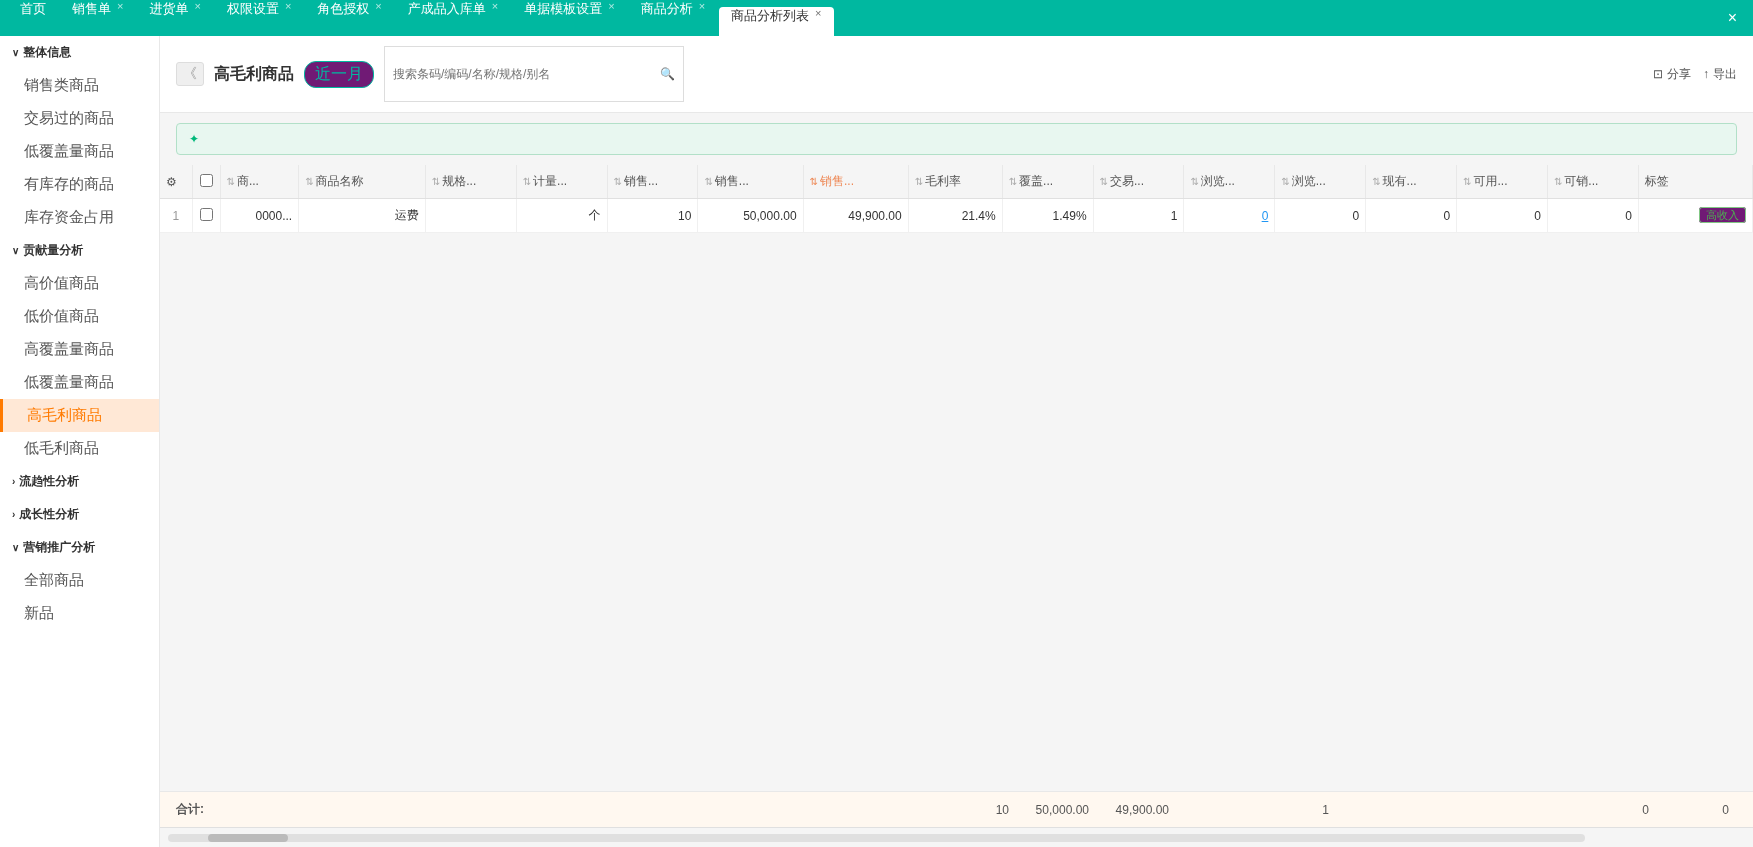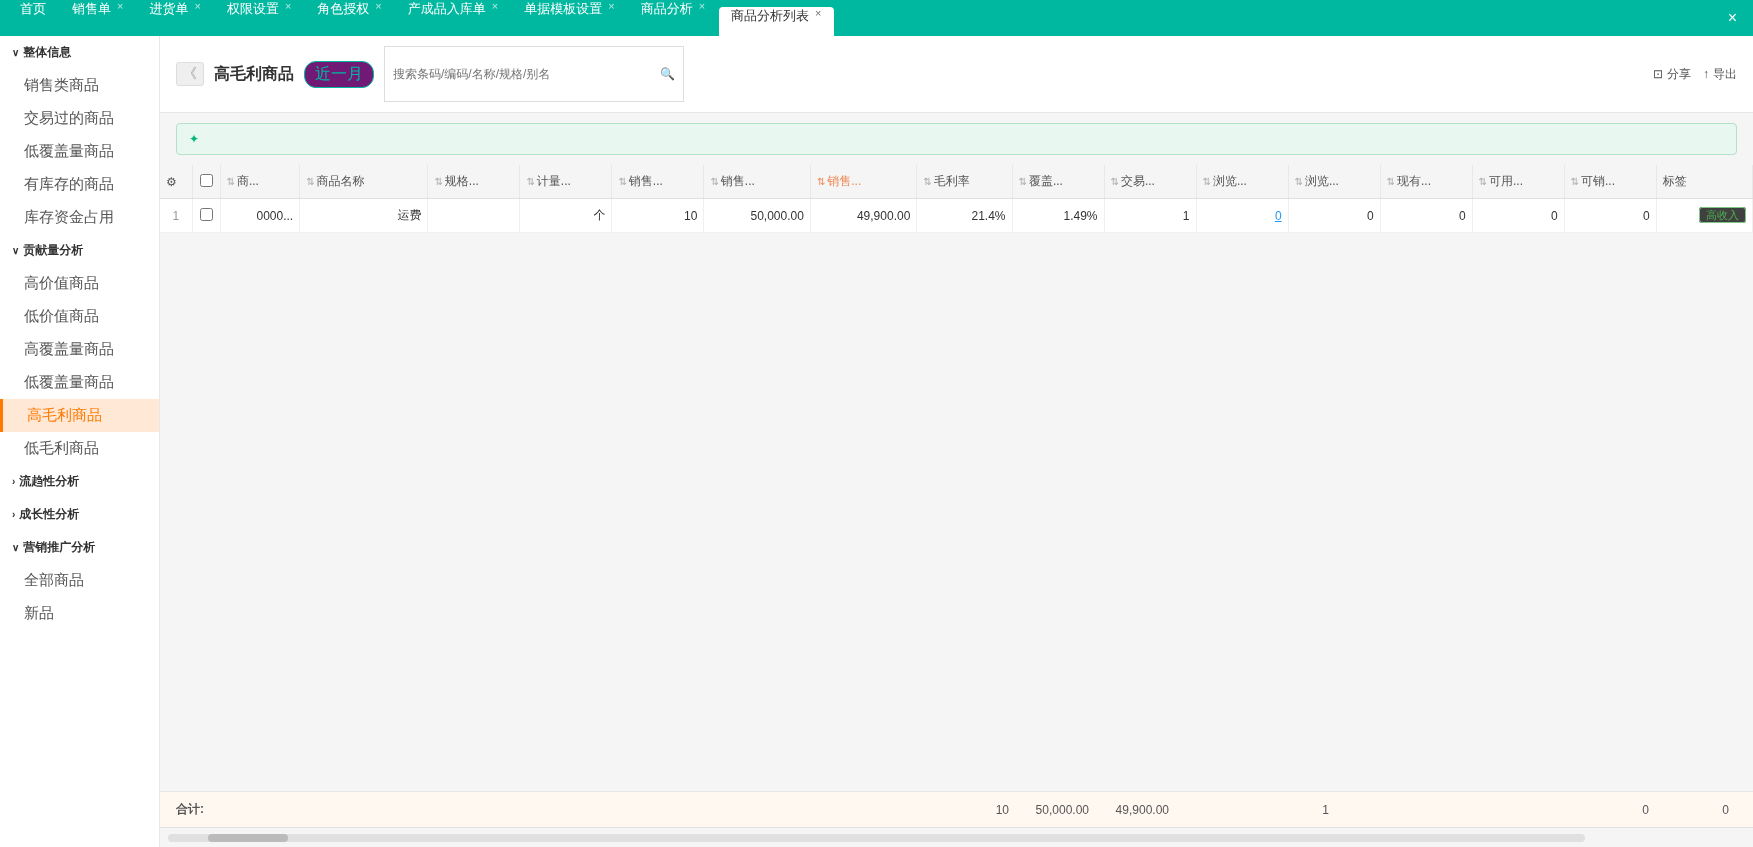--- a/index.html
+++ b/index.html
@@ -197,26 +197,27 @@
     tbody tr { background: #fff; }
     tbody td {
       padding: 8px 6px;
       border-bottom: 1px solid #f0f0f0;
       border-right: 1px solid #f0f0f0;
       color: #333;
       white-space: nowrap;
       text-align: right;
     }
     .tag-high {
-      background: #404040;
+      background: #701a75;
       color: #4caf50;
       border: 1px solid #81c784;
       border-radius: 3px;
       padding: 1px 6px;
       font-size: 11px;
+      margin-left: 12px;
     }
     .link-style { color: #2196f3; text-decoration: underline; cursor: pointer; }
 
     
     .footer-bar {
       display: flex;
       align-items: center;
       background: #fff8f0;
       border-top: 1px solid #e8e8e8;
       padding: 8px 16px;

